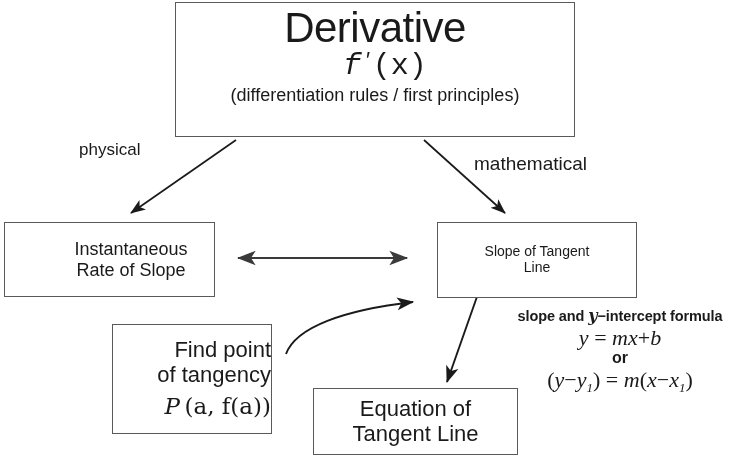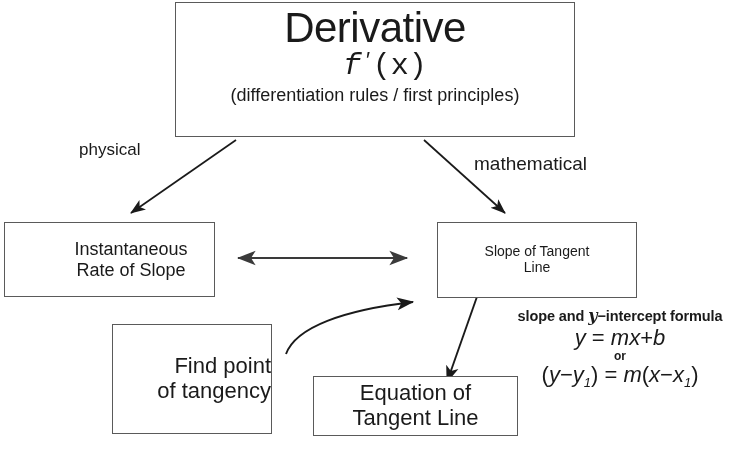--- a/index.html
+++ b/index.html
@@ -83,41 +83,41 @@
     font-size: 22px;
     align-items: flex-end;
   }
   #tangency-point {
     font-family: "DejaVu Serif", serif;
     font-style: italic;
     font-size: 23px;
     margin-top: 7px;
   }
   #tangency-point .paren { font-style: normal; }
-  #eqn-box { left: 313px; top: 376px; width: 205px; height: 60px; font-size: 22px; }
+  #eqn-box { left: 313px; top: 388px; width: 205px; height: 67px; font-size: 22px; }
 
   
   #formula-note {
     position: absolute;
     left: 490px; top: 308px; width: 260px;
     text-align: center;
     font-family: "Liberation Sans", sans-serif;
     line-height: 1.05;
   }
   .fn-text { font-size: 14.5px; font-weight: bold; letter-spacing: -0.1px; }
   .fn-math {
-    font-family: Liberation Sans, sans-serif;
+    font-family: Liberation Serif, serif;
     font-style: italic;
     font-size: 22px;
     margin: 1px 0;
     display: block;
   }
   .fn-math .op { font-style: normal; }
   .fn-math sub { font-size: 13px; font-style: italic; }
-  .fn-or { font-size: 12px; font-weight: bold; display: block; margin: 1px 0; }
+  .fn-or { font-size: 16px; font-weight: bold; display: block; margin: 1px 0; }
   .mvar { font-family: "DejaVu Serif", serif; font-style: italic; font-size: 16px; }
 </style>
 </head>
 <body>
 
 <div id="canvas">
 
   <svg class="svg-layer" viewBox="0 0 752 461" xmlns="http://www.w3.org/2000/svg">
     <defs>
       <marker id="ah" markerWidth="11" markerHeight="11" refX="8.4" refY="4" orient="auto" markerUnits="strokeWidth">
@@ -162,20 +162,21 @@
   </div>
 
   <div class="box" id="slope-box">
     <div>Slope of Tangent</div>
     <div>Line</div>
   </div>
 
   <div class="box" id="tangency-box">
     <div>Find point</div>
     <div>of tangency</div>
+    <div id="tangency-point"><span>P</span> <span class="paren">(a, f(a))</span></div>
   </div>
 
   <div class="box" id="eqn-box">
     <div>Equation of</div>
     <div>Tangent Line</div>
   </div>
 
   <div id="formula-note">
     <div class="fn-text"><span>slope and </span><span class="mvar">y</span><span>−intercept formula</span></div>
 

